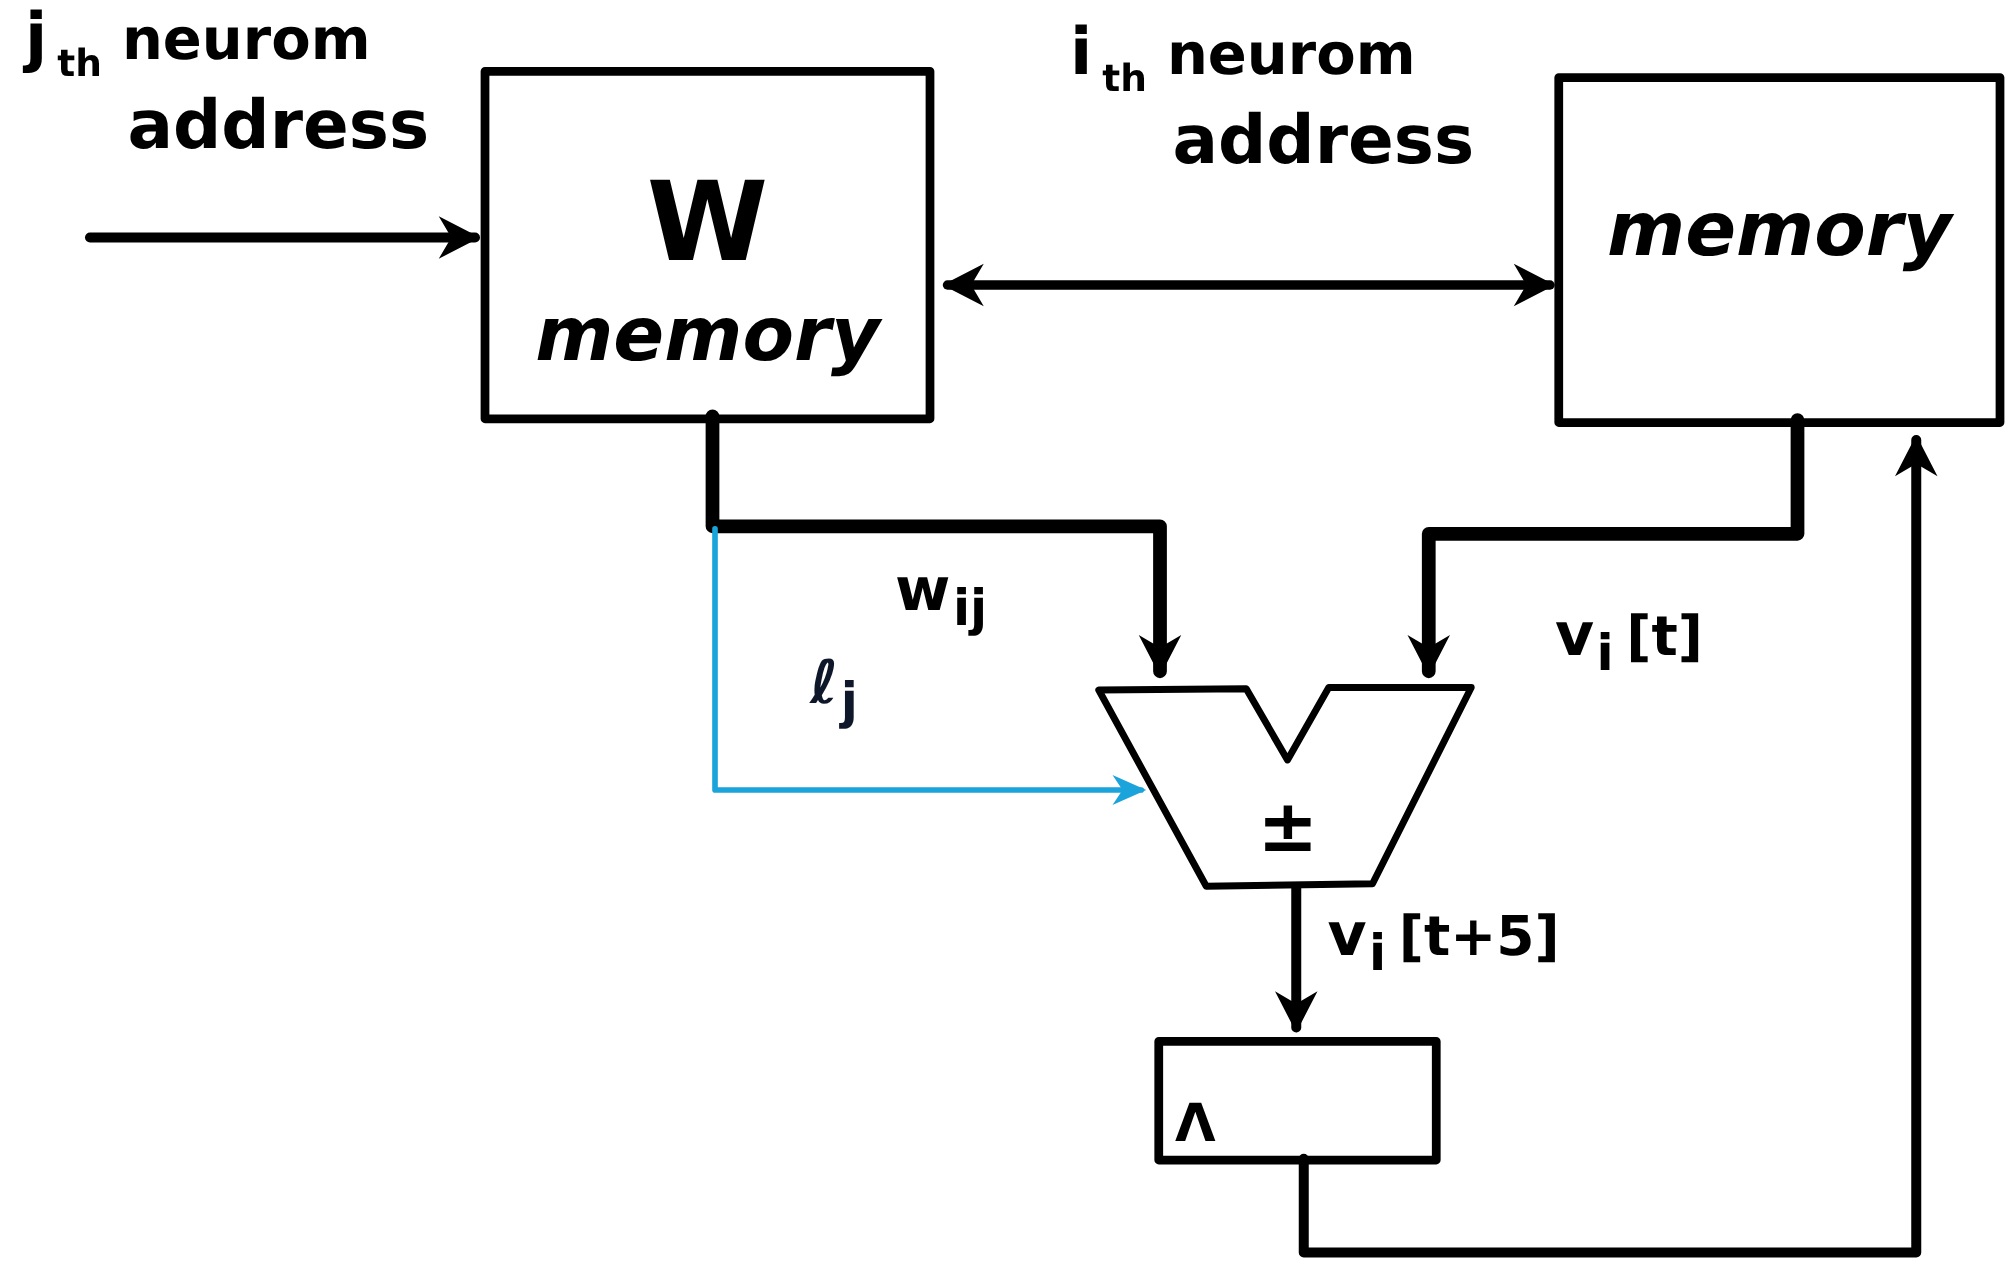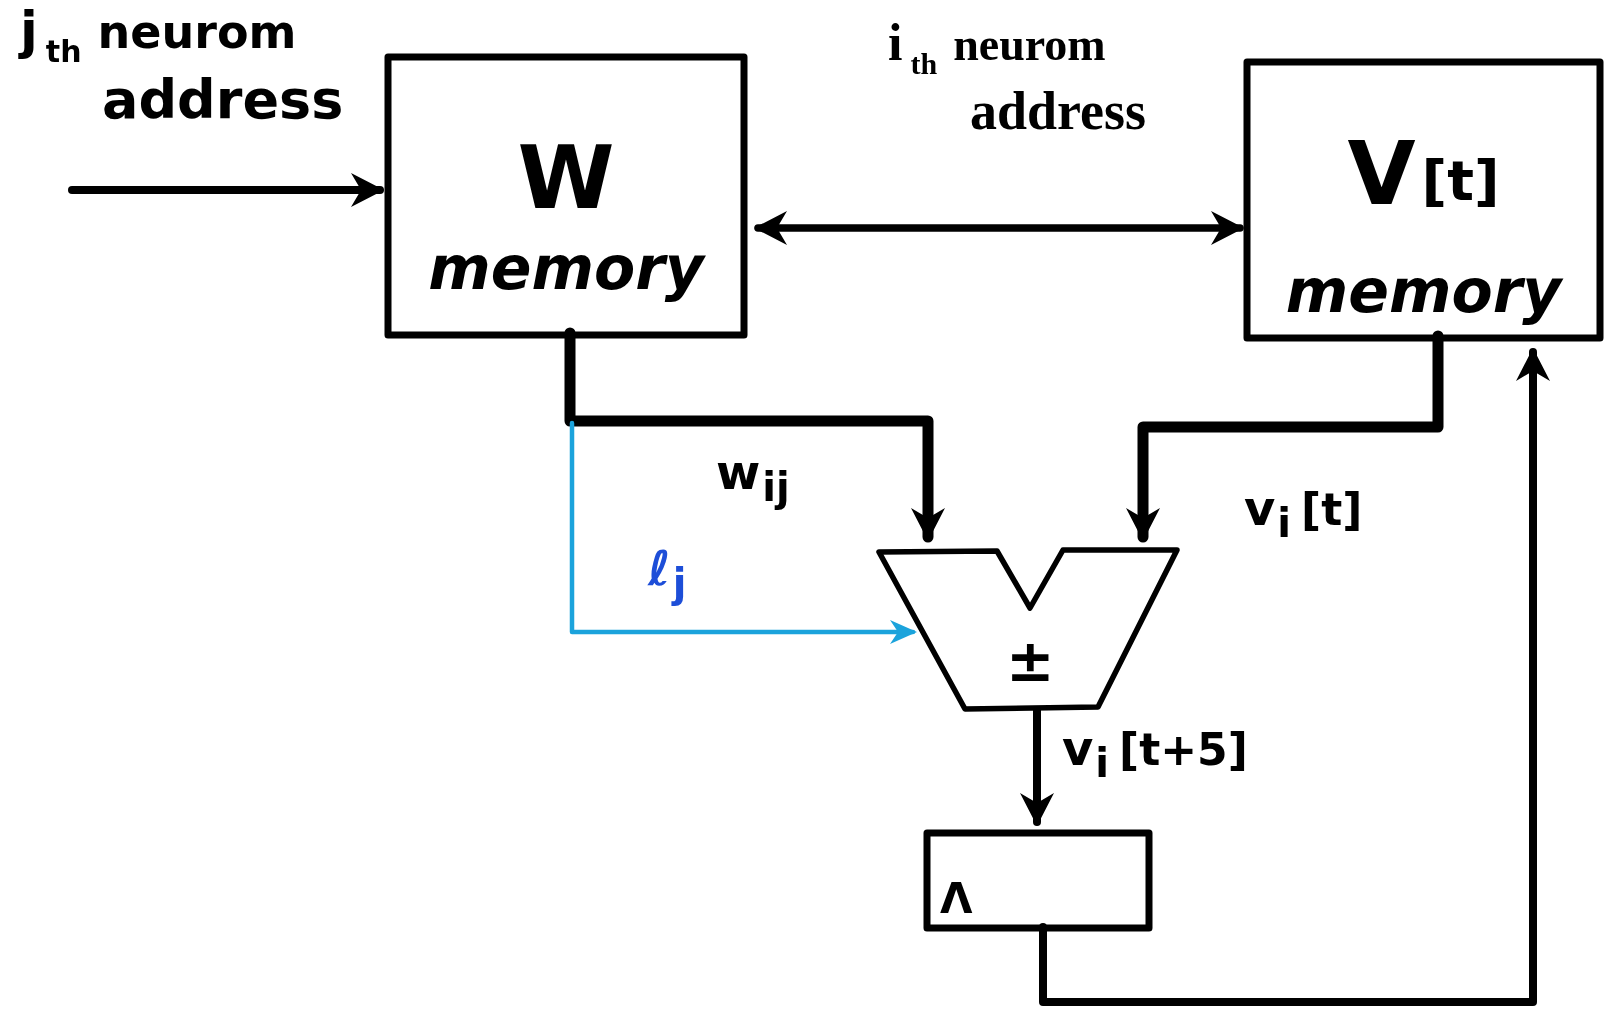--- a/index.html
+++ b/index.html
@@ -73,44 +73,41 @@
     <path d="M572,423 L572,632 L913,632" fill="none" stroke-width="4.5" stroke-linecap="round" stroke-linejoin="round" marker-end="url(#ahb)" style="stroke: rgb(27, 163, 220);"></path>
   </svg>
 
   <div class="label anno" style="left:20px;top:2px;">
     <div class="line1">
       <span class="idx">j</span><span class="suffix">th</span><span class="word">neurom</span>
     </div>
     <div class="line2">address</div>
   </div>
 
-  <div class="label anno" style="left:888px;top:14px;font-family:Liberation Serif, serif;">
+  <div class="label anno" style="left:856px;top:14px;">
     <div class="line1">
       <span class="idx">i</span><span class="suffix">th</span><span class="word">neurom</span>
     </div>
     <div class="line2">address</div>
   </div>
 
   <div class="label node-label" style="left:388px;top:128px;width:356px;">
     <div class="node-symbol">W</div>
     <div class="node-caption" style="margin-top:14px;">memory</div>
   </div>
 
   <div class="label node-label" style="left:1247px;top:124px;width:353px;">
-    <div class="node-symbol">
-      <span>V</span><span class="vsuffix">[t]</span>
-    </div>
     <div class="node-caption" style="margin-top:34px;">memory</div>
   </div>
 
   <div class="label sig" style="left:716px;top:446px;">
     <span class="sig-base">w</span><span class="sig-sub">ij</span>
   </div>
 
-  <div class="label sig" style="left: 648px; top: 542px; color: #1d4ed8;">
+  <div class="label sig" style="left: 648px; top: 520px; color: #0f172a;">
     <span class="sig-base">ℓ</span><span class="sig-sub">j</span>
   </div>
 
   <div class="label sig" style="left:1244px;top:458px;margin-top:24px;">
     <span class="sig-base">v</span><span class="sig-sub">i</span><span class="sig-rest">[t]</span>
   </div>
 
   <div class="label sig" style="left:1062px;top:722px;">
     <span class="sig-base">v</span><span class="sig-sub">i</span><span class="sig-rest">[t+5]</span>
   </div>

